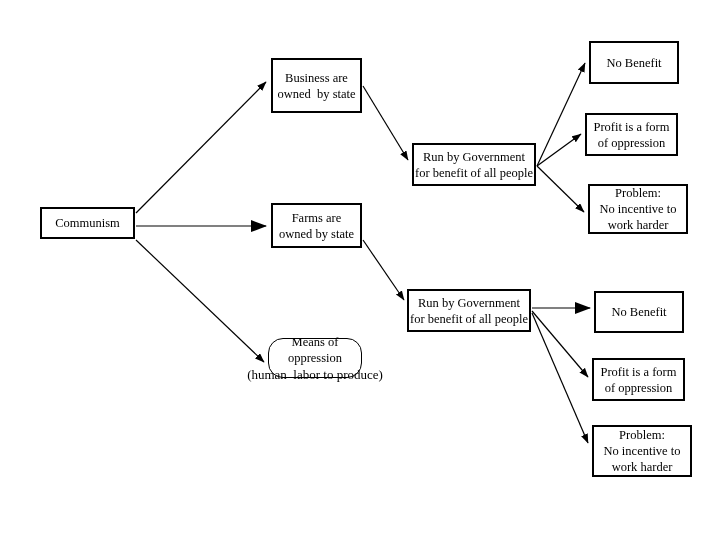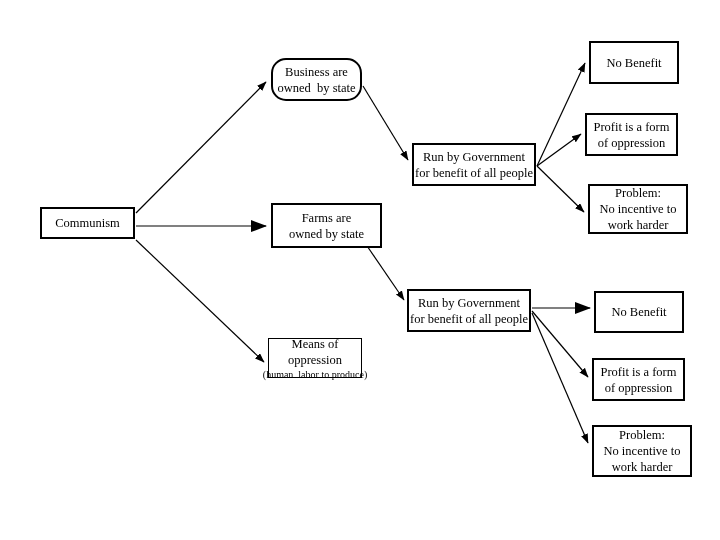--- a/index.html
+++ b/index.html
@@ -32,29 +32,30 @@
     align-items: center;
     justify-content: center;
     text-align: center;
     color: #000000;
     font-size: 12.5px;
     line-height: 1.28;
     z-index: 2;
   }
   .node.thin {
     border-width: 1.5px;
+    border-radius: 15px;
   }
   .node .line {
     display: block;
     white-space: pre;
   }
   .node .sub {
     display: block;
     white-space: pre;
-    font-size: 10px;
+    font-size: 13px;
     line-height: 1.2;
     margin-top: 1px;
   }
 </style>
 </head>
 <body>
 
 <div id="canvas">
   <svg id="edges" viewBox="0 0 720 540">
     <defs>
@@ -76,25 +77,25 @@
         <line x1="537" y1="166" x2="584" y2="212" stroke="#000000" stroke-width="1.2" marker-end="url(#arrow-black)"></line>
         <line x1="532" y1="308" x2="590" y2="308" stroke="#808080" stroke-width="2" marker-end="url(#arrow-gray)"></line>
         <line x1="532" y1="311" x2="588" y2="377" stroke="#000000" stroke-width="1.2" marker-end="url(#arrow-black)"></line>
         <line x1="532" y1="313" x2="588" y2="443" stroke="#000000" stroke-width="1.2" marker-end="url(#arrow-black)"></line>
       </g>
   </svg>
   <div id="node-layer">
       <div class="node" style="left: 40px; top: 207px; width: 95px; height: 32px;">
         <span class="line">Communism</span>
       </div>
-      <div class="node" style="left: 271px; top: 58px; width: 91px; height: 43px; border-radius: 15px;">
+      <div class="node" style="left: 271px; top: 58px; width: 91px; height: 55px;">
         <span class="line">Business are</span>
         <span class="line">owned  by state</span>
       </div>
-      <div class="node" style="left: 271px; top: 203px; width: 111px; height: 45px;">
+      <div class="node" style="left: 271px; top: 203px; width: 91px; height: 45px;">
         <span class="line">Farms are</span>
         <span class="line">owned by state</span>
       </div>
       <div class="node thin" style="left: 268px; top: 338px; width: 94px; height: 40px;">
         <span class="line">Means of</span>
         <span class="line">oppression</span>
         <span class="sub">(human  labor to produce)</span>
       </div>
       <div class="node" style="left: 412px; top: 143px; width: 124px; height: 43px;">
         <span class="line">Run by Government</span>

